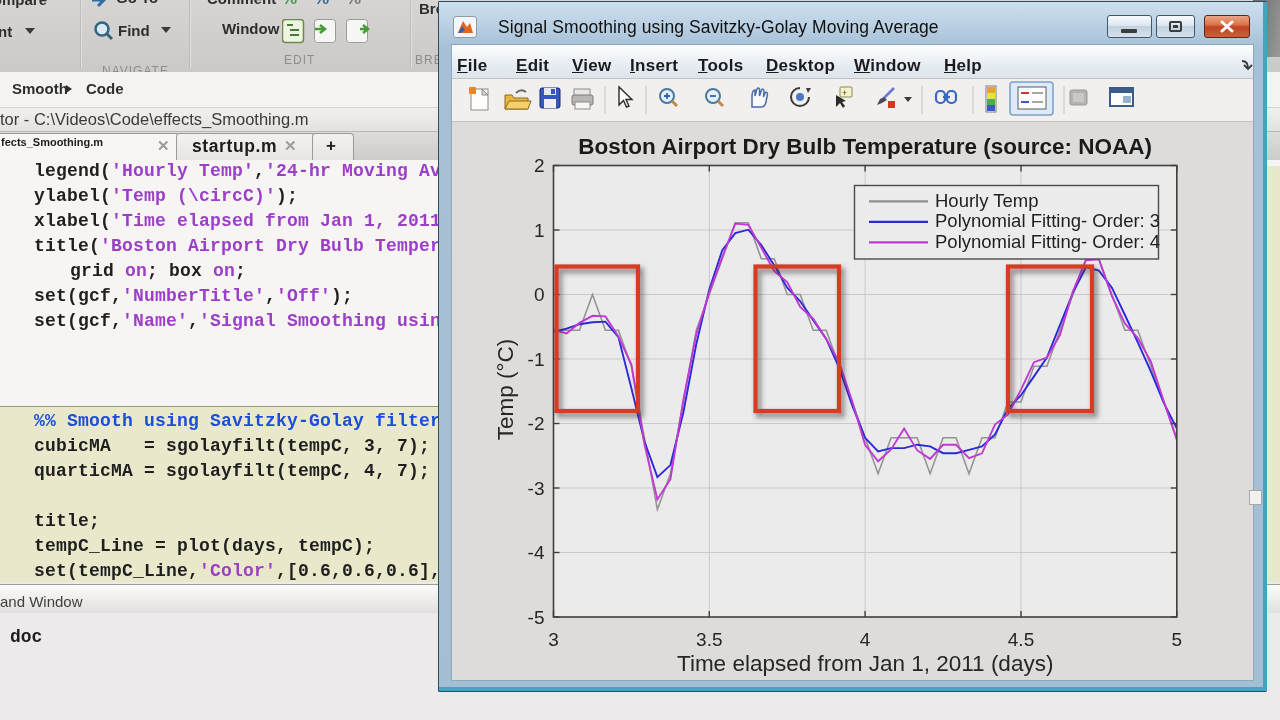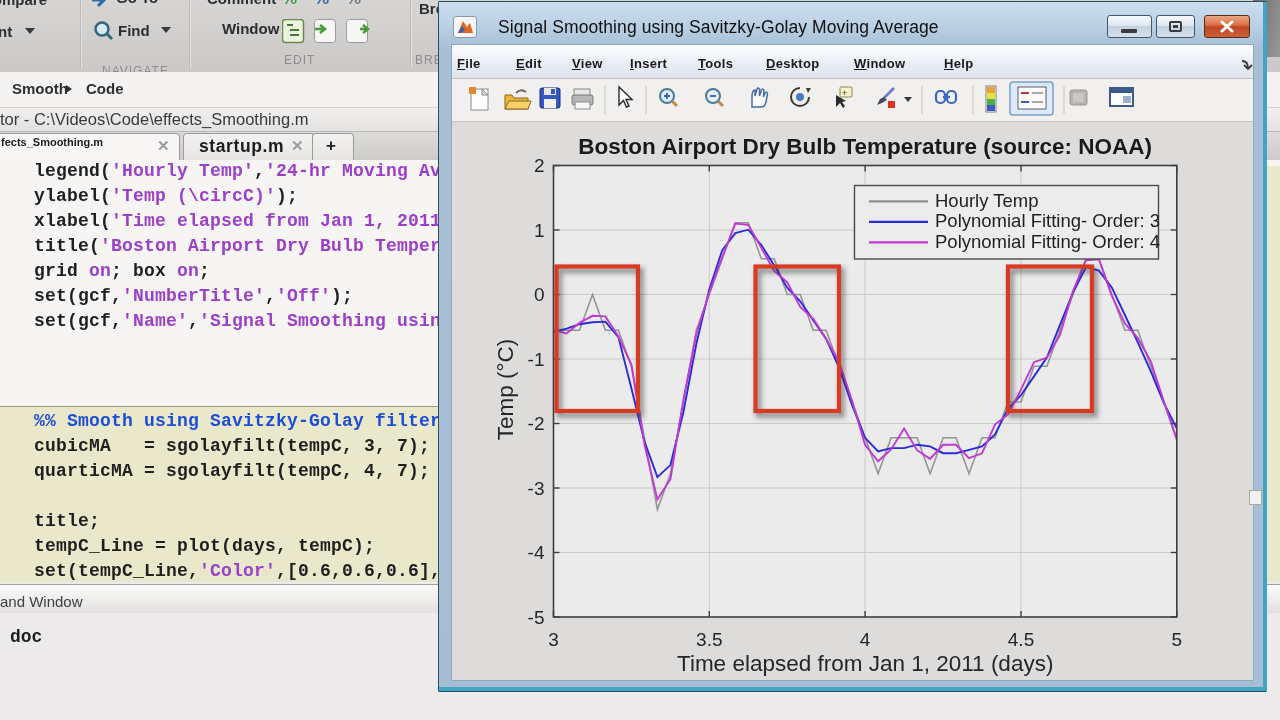--- a/index.html
+++ b/index.html
@@ -26,21 +26,21 @@
   
   #rstrip-dark{left:1253px;top:0;width:27px;height:57px;background:linear-gradient(100deg,#696969,#9a9a9a);}
   #rstrip-yellow{left:1267px;top:166px;width:13px;height:412px;background:#eae8cb;}
   
   #win{left:438px;top:1px;width:829px;height:691px;background:linear-gradient(180deg,#ccdfef 0,#bdd2e5 20px,#abc4db 40px,#a7c0d6 46px,#a6bed3 100%);
        border:1px solid #2c4f5c;border-radius:1px;box-sizing:border-box;}
   #win-cyan-b{left:439px;top:687px;width:827px;height:4px;background:#42a4c4;}
   #win-cyan-r{left:1263px;top:2px;width:4px;height:689px;background:#42a4c4;}
   #content{left:452px;top:45px;width:801px;height:635px;background:#dddcdb;outline:1px solid #8fa8bf;}
   #menubar{left:452px;top:45px;width:801px;height:34px;background:linear-gradient(#fdfeff,#e7ecf3 60%,#dde4ec);border-bottom:1px solid #c2c2c2;box-sizing:border-box;}
-  .mi{top:56px;font-size:13px;font-weight:700;color:#1a1a1a;letter-spacing:0.3px;}
+  .mi{top:56px;font-size:17px;font-weight:700;color:#1a1a1a;letter-spacing:0.3px;}
   #toolbar{left:452px;top:79px;width:801px;height:43px;background:#f1f0ee;border-bottom:1px solid #c6c4c2;box-sizing:border-box;}
   #figcanvas{left:452px;top:122px;width:801px;height:410px;background:#dddcdb;}
   
   .wbtn{top:15px;height:23px;border:1px solid #44576a;border-radius:3px;box-sizing:border-box;
         background:linear-gradient(#f7fafc,#dde7f0 45%,#c2d1df 50%,#d5e1ec);}
   #closebtn{background:linear-gradient(#eca588,#da7244 42%,#bf4525 52%,#cb6038);border-color:#5c2818;}
   .glyph{position:absolute;}
   #titletext{left:498px;top:17px;font-size:17.5px;color:#101010;letter-spacing:0.1px;}
   #notch{left:1249px;top:490px;width:13px;height:15px;background:#f2f1ef;border:1px solid #a8a8a8;box-sizing:border-box;}
 </style></head>
@@ -99,35 +99,35 @@
   <div class="abs rtext" style="left:86px;top:8px;">Code</div>
 </div>
 <div id="edtitle" class="abs">
     <span class="abs" style="left:0;top:2px;">tor - C:\Videos\Code\effects_Smoothing.m</span>
   </div>
 <div id="tabbar" class="abs">
   <div class="tab abs" style="left:-8px;width:186px;background:#f7f6f4;">
     <span class="abs" style="left:8px;top:2px;font-size:11px;">fects_Smoothing.m</span>
     <span class="abs" style="left:164px;top:3px;color:#9c9c9c;">✕</span>
   </div>
-  <div class="tab abs" style="left:183px;width:130px;background:linear-gradient(#f3f2f0,#e7e5e3);">
+  <div class="tab abs" style="left:176px;width:130px;background:linear-gradient(#f3f2f0,#e7e5e3);padding-left:8px;">
     <span class="abs" style="left:15px;top:2px;font-size:17.5px;letter-spacing:0.6px;">startup.m</span>
     <span class="abs" style="left:107px;top:3px;color:#9c9c9c;">✕</span>
   </div>
   <div class="tab abs" style="left:312px;width:40px;background:linear-gradient(#f3f2f0,#e7e5e3);">
     <span class="abs" style="left:13px;top:2px;font-size:17px;">+</span>
   </div>
 </div>
 <div id="editor" class="abs">
   <div id="yellow" class="abs"></div>
   <div class="cl" style="top:-1px;">legend(<span class="str">'Hourly Temp'</span>,<span class="str">'24-hr Moving Aver</span></div>
   <div class="cl" style="top:24px;">ylabel(<span class="str">'Temp (\circC)'</span>);</div>
   <div class="cl" style="top:49px;">xlabel(<span class="str">'Time elapsed from Jan 1, 2011</span></div>
   <div class="cl" style="top:74px;">title(<span class="str">'Boston Airport Dry Bulb Temper</span></div>
-  <div class="cl" style="top:99px;">grid <span class="str">on</span>; box <span class="str">on</span>;</div>
+  <div class="cl" style="top:99px;margin-left:36px;">grid <span class="str">on</span>; box <span class="str">on</span>;</div>
   <div class="cl" style="top:149px;">set(gcf,<span class="str">'Name'</span>,<span class="str">'Signal Smoothing usin</span></div>
   <div class="cl" style="top:124px;">set(gcf,<span class="str">'NumberTitle'</span>,<span class="str">'Off'</span>);</div>
   <div class="cl cmt" style="top:249px;">%% Smooth using Savitzky-Golay filter</div>
   <div class="cl" style="top:274px;">cubicMA&nbsp;&nbsp;&nbsp;= sgolayfilt(tempC, 3, 7);</div>
   <div class="cl" style="top:299px;">quarticMA = sgolayfilt(tempC, 4, 7);</div>
   <div class="cl" style="top:349px;">title;</div>
   <div class="cl" style="top:374px;">tempC_Line = plot(days, tempC);</div>
   <div class="cl" style="top:399px;">set(tempC_Line,<span class="str">'Color'</span>,[0.6,0.6,0.6],</div>
 </div>
 <div id="cmdbar" class="abs">

